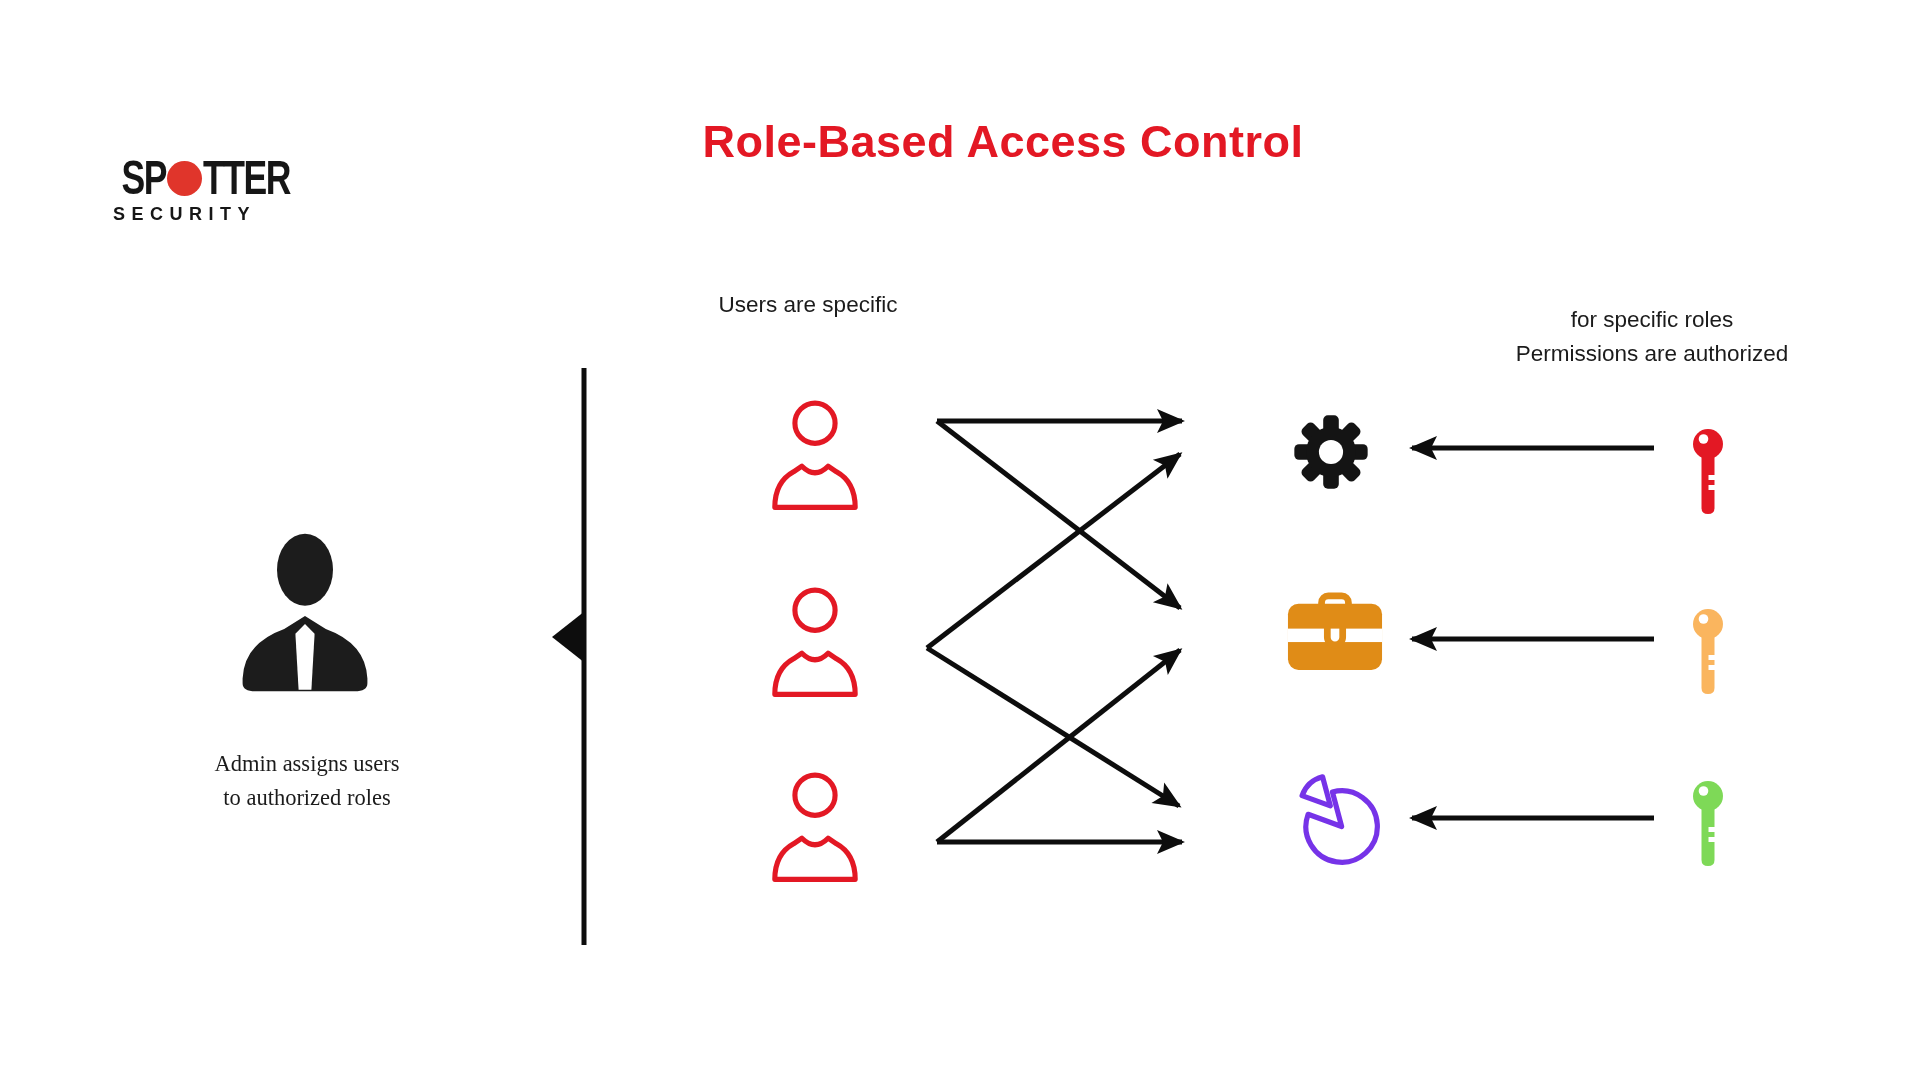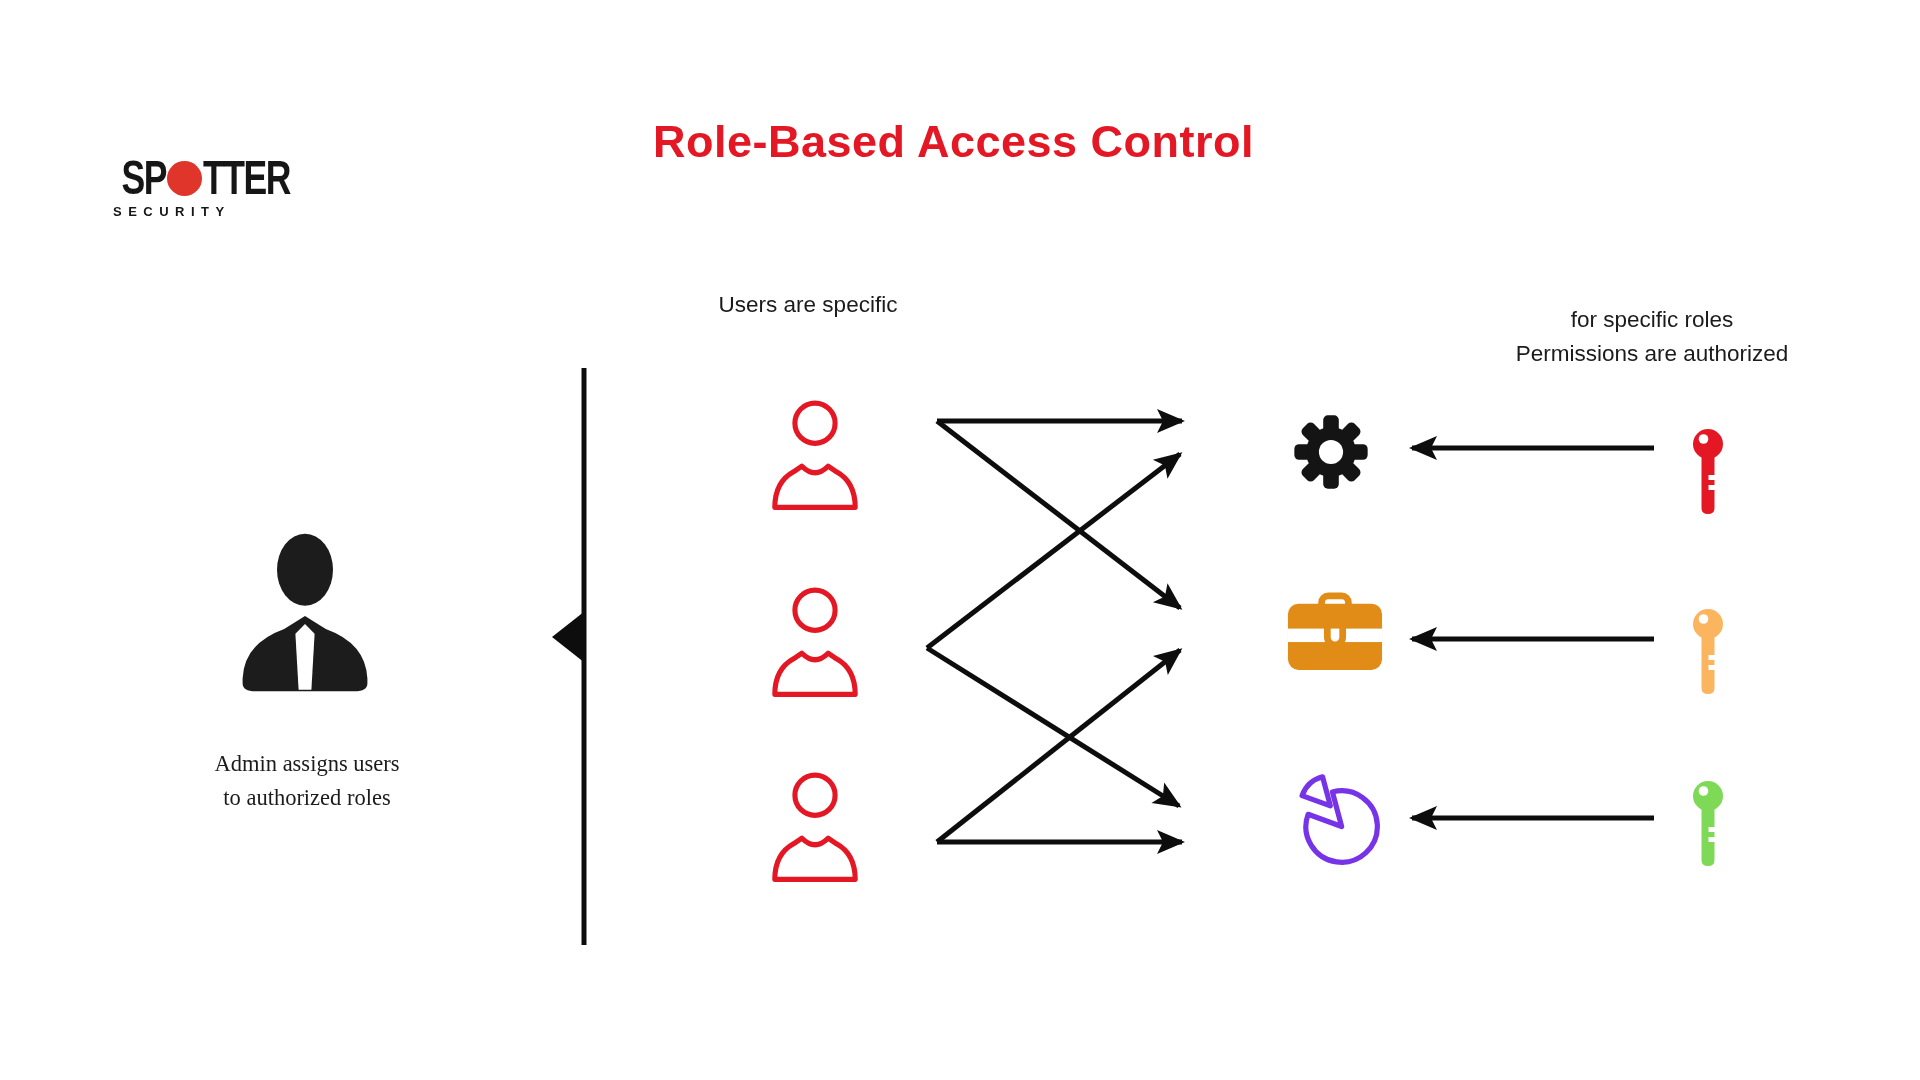--- a/index.html
+++ b/index.html
@@ -31,27 +31,27 @@
     white-space:nowrap;
   }
   .logo-word.sp{transform:scaleX(.74);transform-origin:right center;}
   .logo-word.tter{transform:scaleX(.74);transform-origin:left center;}
   .logo-dot{
     width:35px;height:35px;border-radius:50%;
     background:var(--logo-dot);
     margin:0 1px;flex:0 0 auto;
   }
   .logo-sub{
-    font-size:13px;font-weight:700;letter-spacing:6.5px;
+    font-size:18px;font-weight:700;letter-spacing:6.5px;
     color:#161616;margin-top:4px;margin-left:7px;white-space:nowrap;
   }
   
   .title{
     position:absolute;left:653px;top:116px;width:700px;
-    text-align:left;
+    text-align:center;
     font-size:45px;font-weight:800;letter-spacing:.5px;
     color:var(--title-red);
     white-space:nowrap;
   }
   
   .caption{
     position:absolute;text-align:center;
     font-size:22.5px;line-height:34px;color:#1b1b1b;
   }
   .caption-users{left:658px;top:288px;width:300px;}

